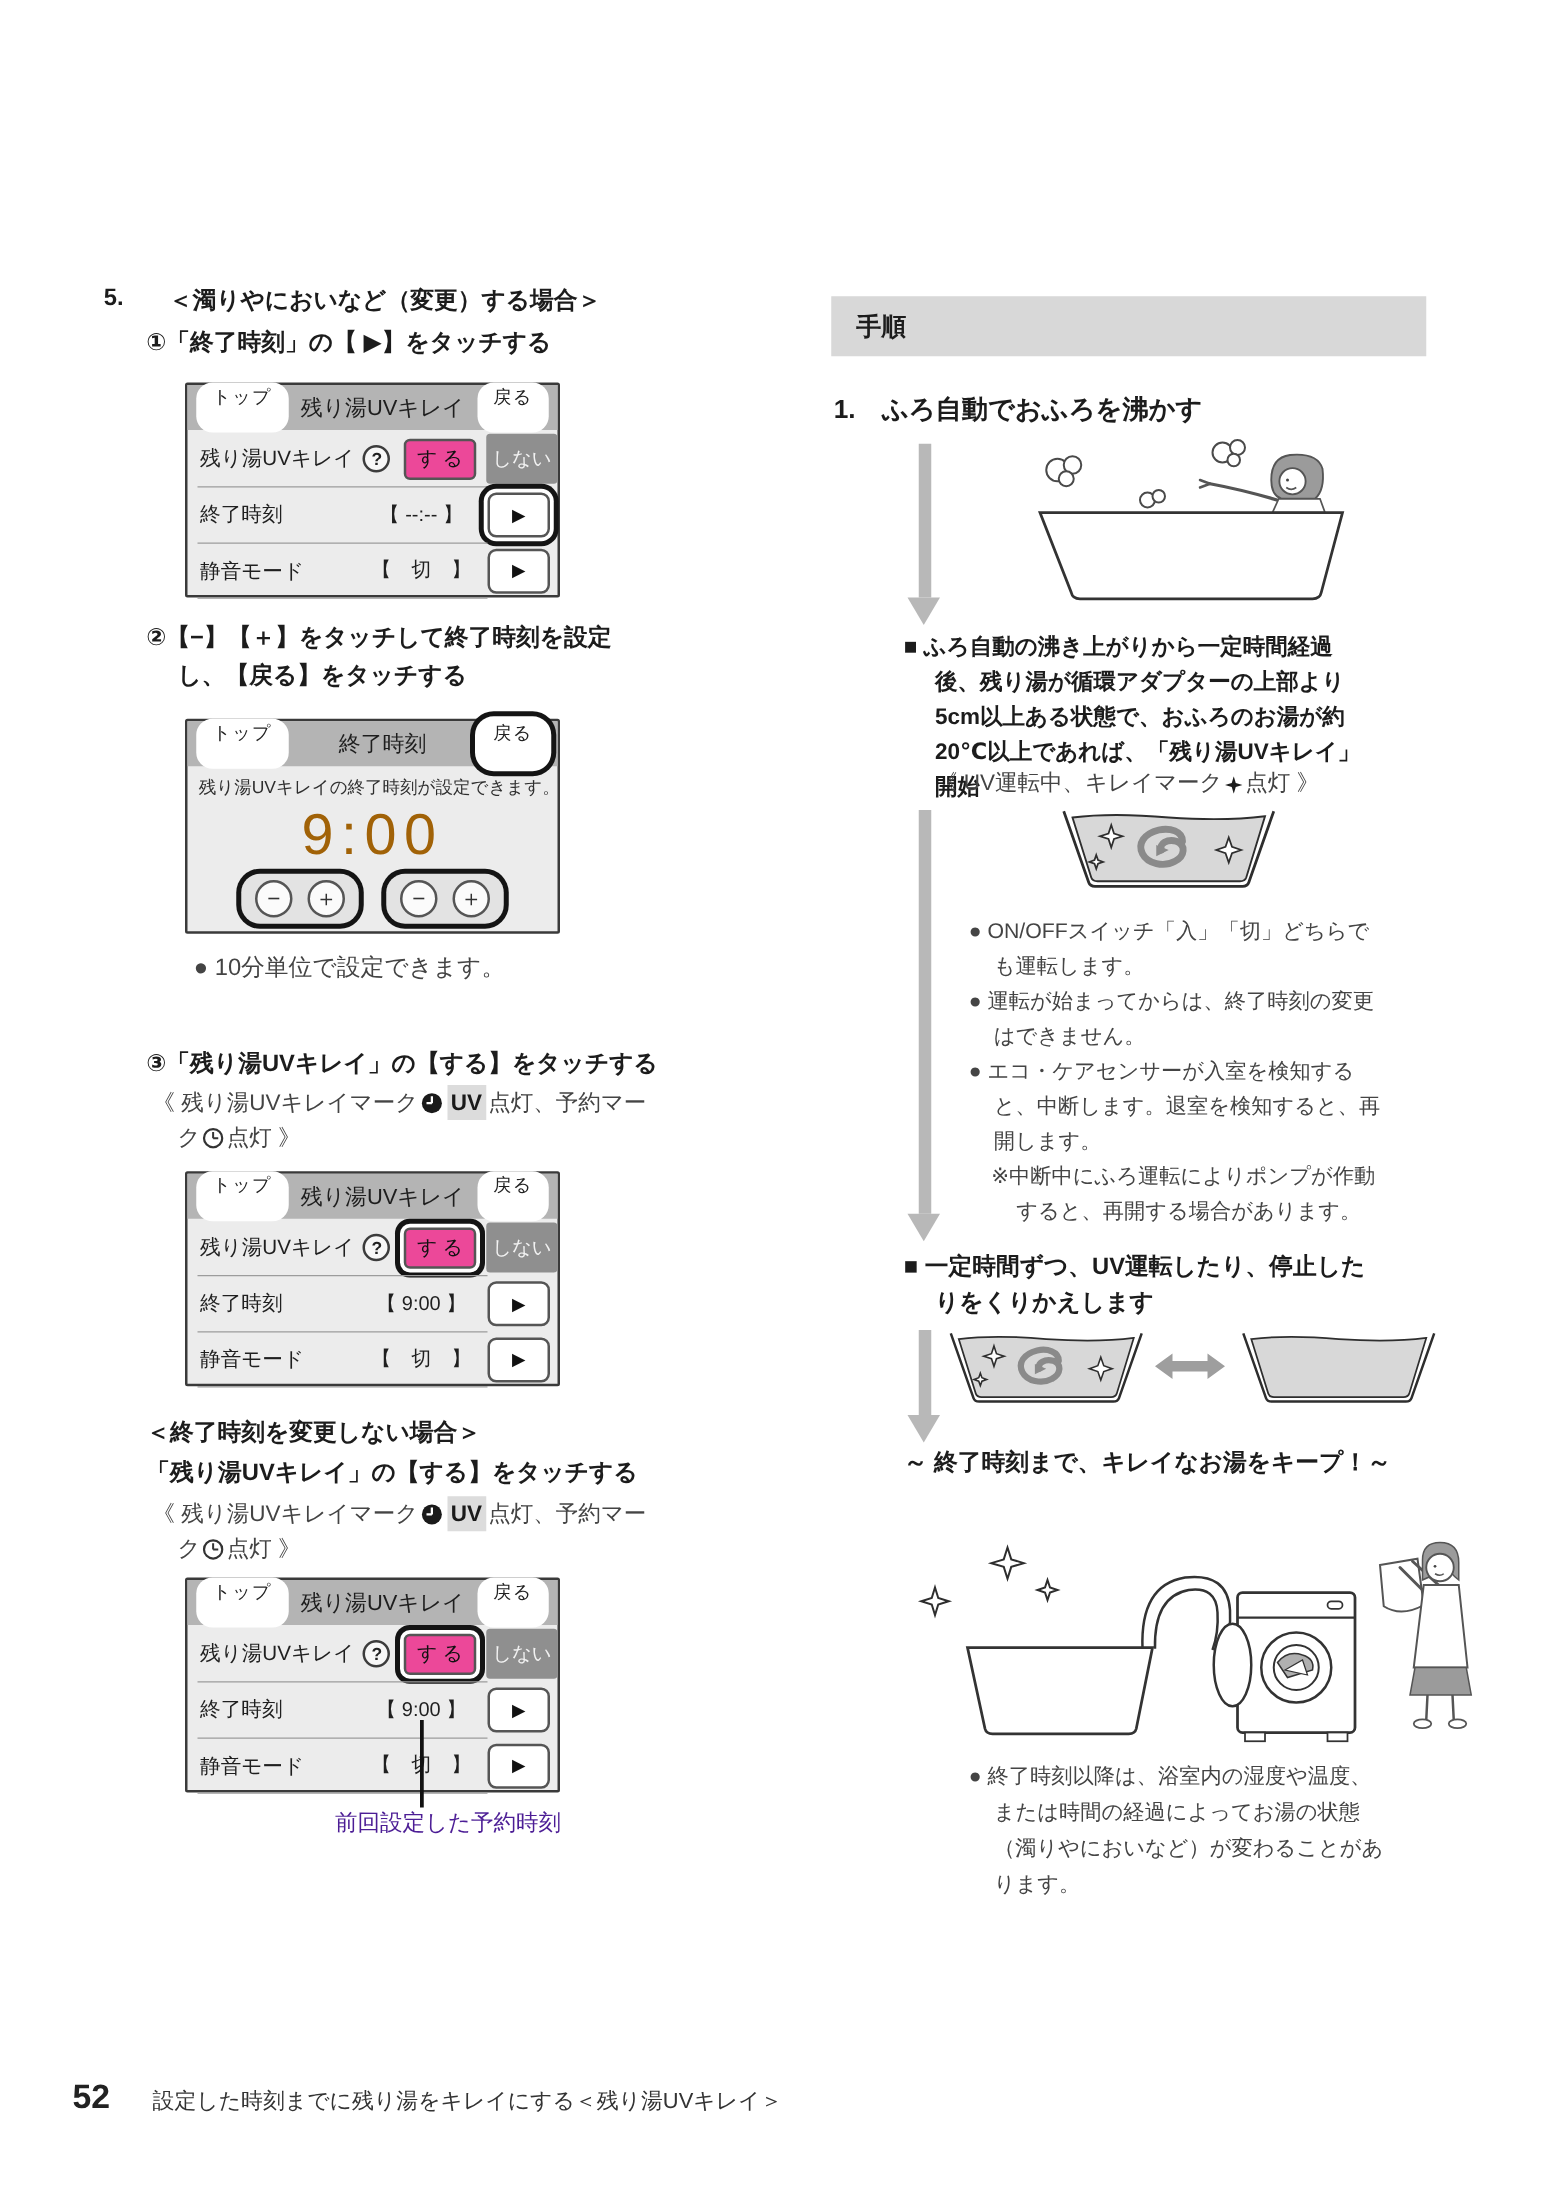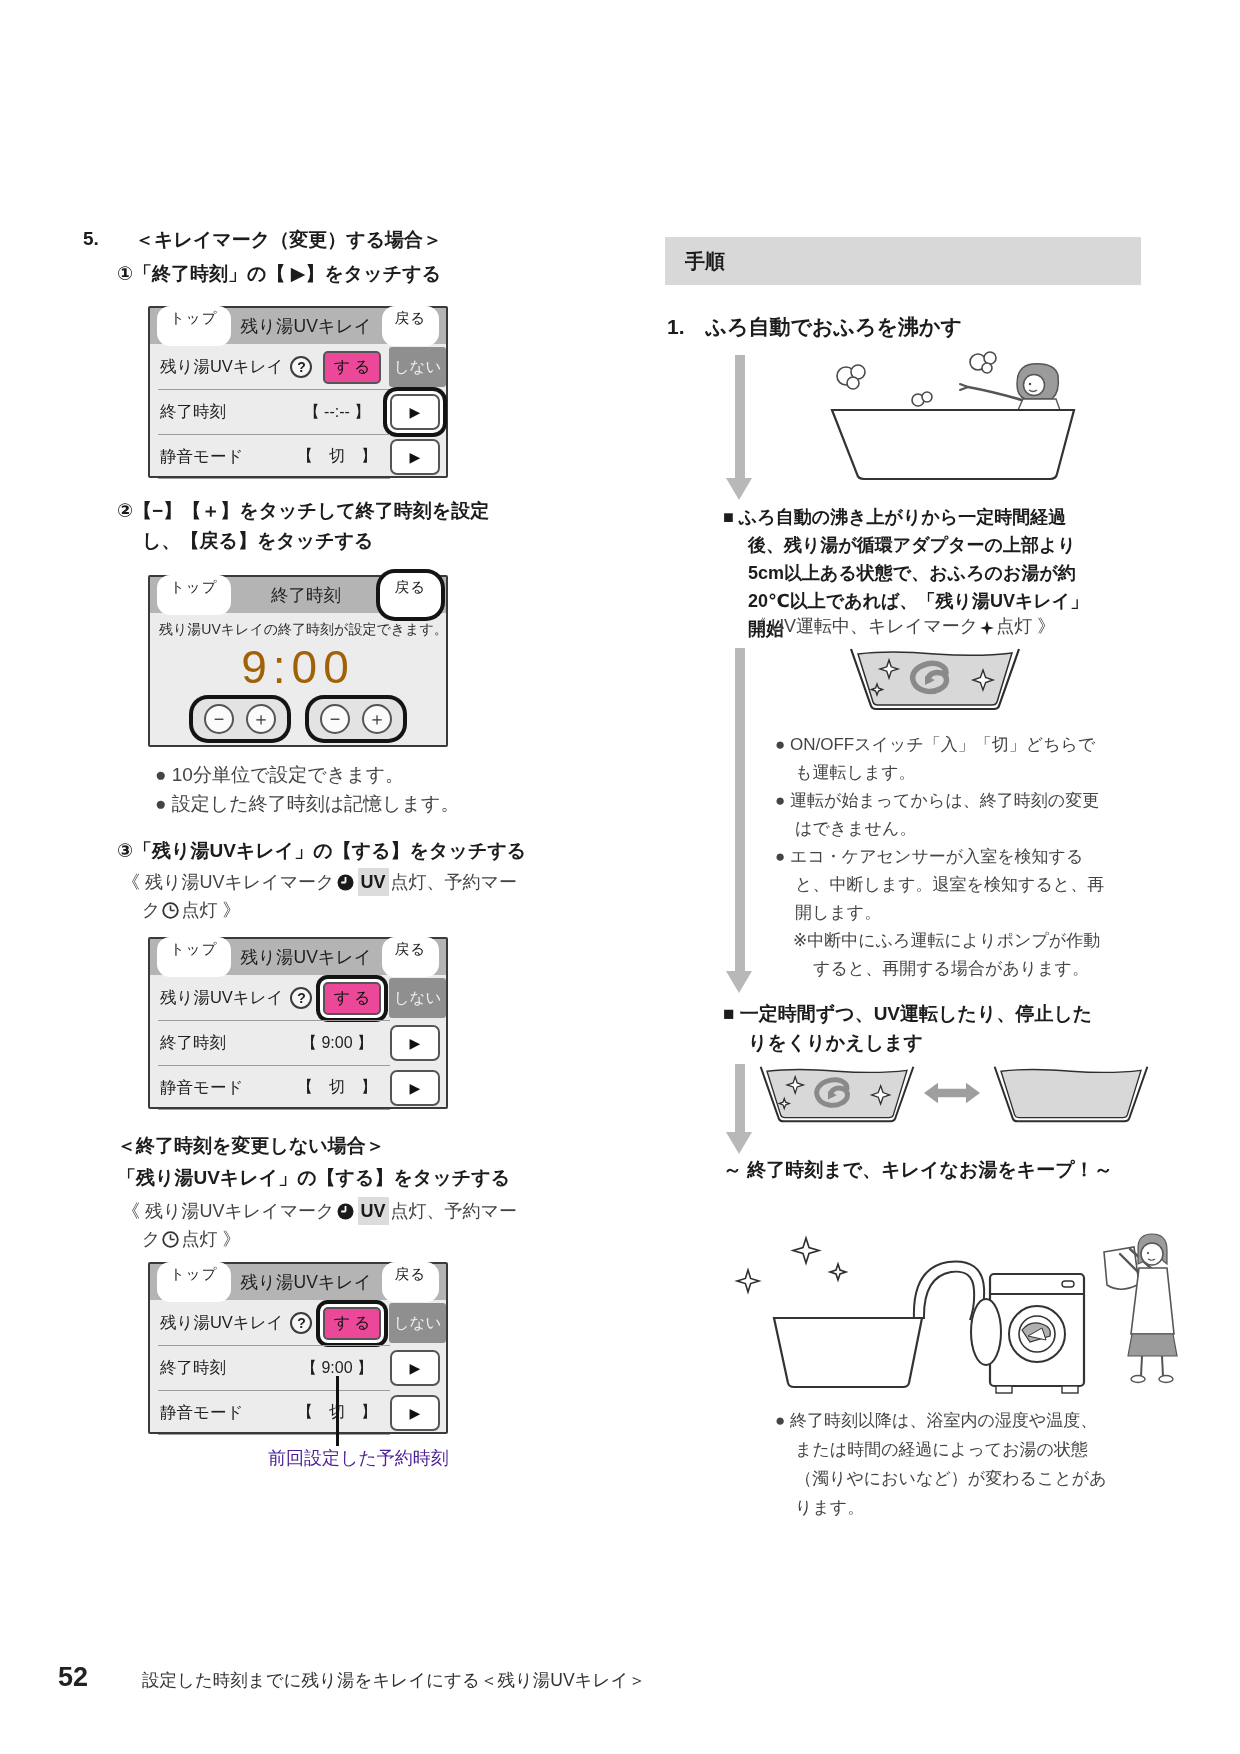--- a/index.html
+++ b/index.html
@@ -51,29 +51,29 @@
   .micon{vertical-align:-3px;margin:0 2px}
   
   .varrow{position:absolute;left:726px;width:27px}
   .varrow .bar{width:10px;margin:0 auto;background:#b8b8b8}
   .varrow .head{width:0;height:0;border-left:13.5px solid transparent;
     border-right:13.5px solid transparent;border-top:22px solid #b8b8b8}
   
   .proc-box{position:absolute;left:665px;top:237px;width:476px;height:48px;
     background:#d8d8d8;display:flex;align-items:center;padding-left:20px}
   .leader{position:absolute;width:2.5px;background:#111}
-  .foot{position:absolute;top:1662px;left:58px;display:flex;align-items:baseline;gap:54px}
+  .foot{position:absolute;top:1662px;left:58px;display:flex;align-items:baseline;gap:34px}
   .foot .num{font-size:27px;font-weight:800;color:#222}
   .foot .txt{font-size:17.5px;color:#333}
 </style>
 </head>
 <body>
 
 <div class="abs h" style="left:83px;top:228px;font-size:19px">5.</div>
-<div class="abs h" style="left:135px;top:227px;font-size:19px">＜キレイマーク（変更）する場合＞</div>
+<div class="abs h" style="left:135px;top:227px;font-size:19px">＜濁りやにおいなど（変更）する場合＞</div>
 <div class="abs h" style="left:117px;top:261px;font-size:19px">①「終了時刻」の【 ▶】をタッチする</div>
 
 <div class="panel" style="top:306px;height:172px">
   <div class="p-head">
     <span class="pill">トップ</span>
     <span class="p-title">残り湯UVキレイ</span>
     <span class="pill">戻る</span>
   </div>
   <div class="p-row" style="height:46px">
     <span class="lbl">残り湯UVキレイ</span>
@@ -110,21 +110,20 @@
     </div>
     <div class="pair">
       <span class="circ">−</span>
       <span class="circ">＋</span>
     </div>
   </div>
 </div>
 
 <div class="abs body-t" style="left:155px;top:760px;font-size:19px;line-height:29px">
   <div class="hang25">● 10分単位で設定できます。</div>
-  <div class="hang25">● 設定した終了時刻は記憶します。</div>
 </div>
 
 <div class="abs h" style="left:117px;top:838px;font-size:19px">③「残り湯UVキレイ」の【する】をタッチする</div>
 <div class="abs body-t hang" style="left:122px;top:868px;width:402px;font-size:18px;line-height:28px">
   <span>《 残り湯UVキレイマーク</span><svg class="micon" width="17" height="17" viewBox="0 0 17 17">
       <circle cx="8.5" cy="8.5" r="8" fill="#1a1a1a"></circle>
       <path d="M8.5 8.5 L8.5 3 M8.5 8.5 L4.2 8.5" stroke="#fff" stroke-width="1.8"></path>
     </svg><span class="uvbadge">UV</span><span>点灯、予約マーク</span><svg class="micon" width="17" height="17" viewBox="0 0 17 17">
       <circle cx="8.5" cy="8.5" r="7.3" fill="#fff" stroke="#333" stroke-width="1.8"></circle>
       <path d="M8.5 8.5 L8.5 3.6 M8.5 8.5 L12.6 8.5" stroke="#333" stroke-width="1.6"></path>

